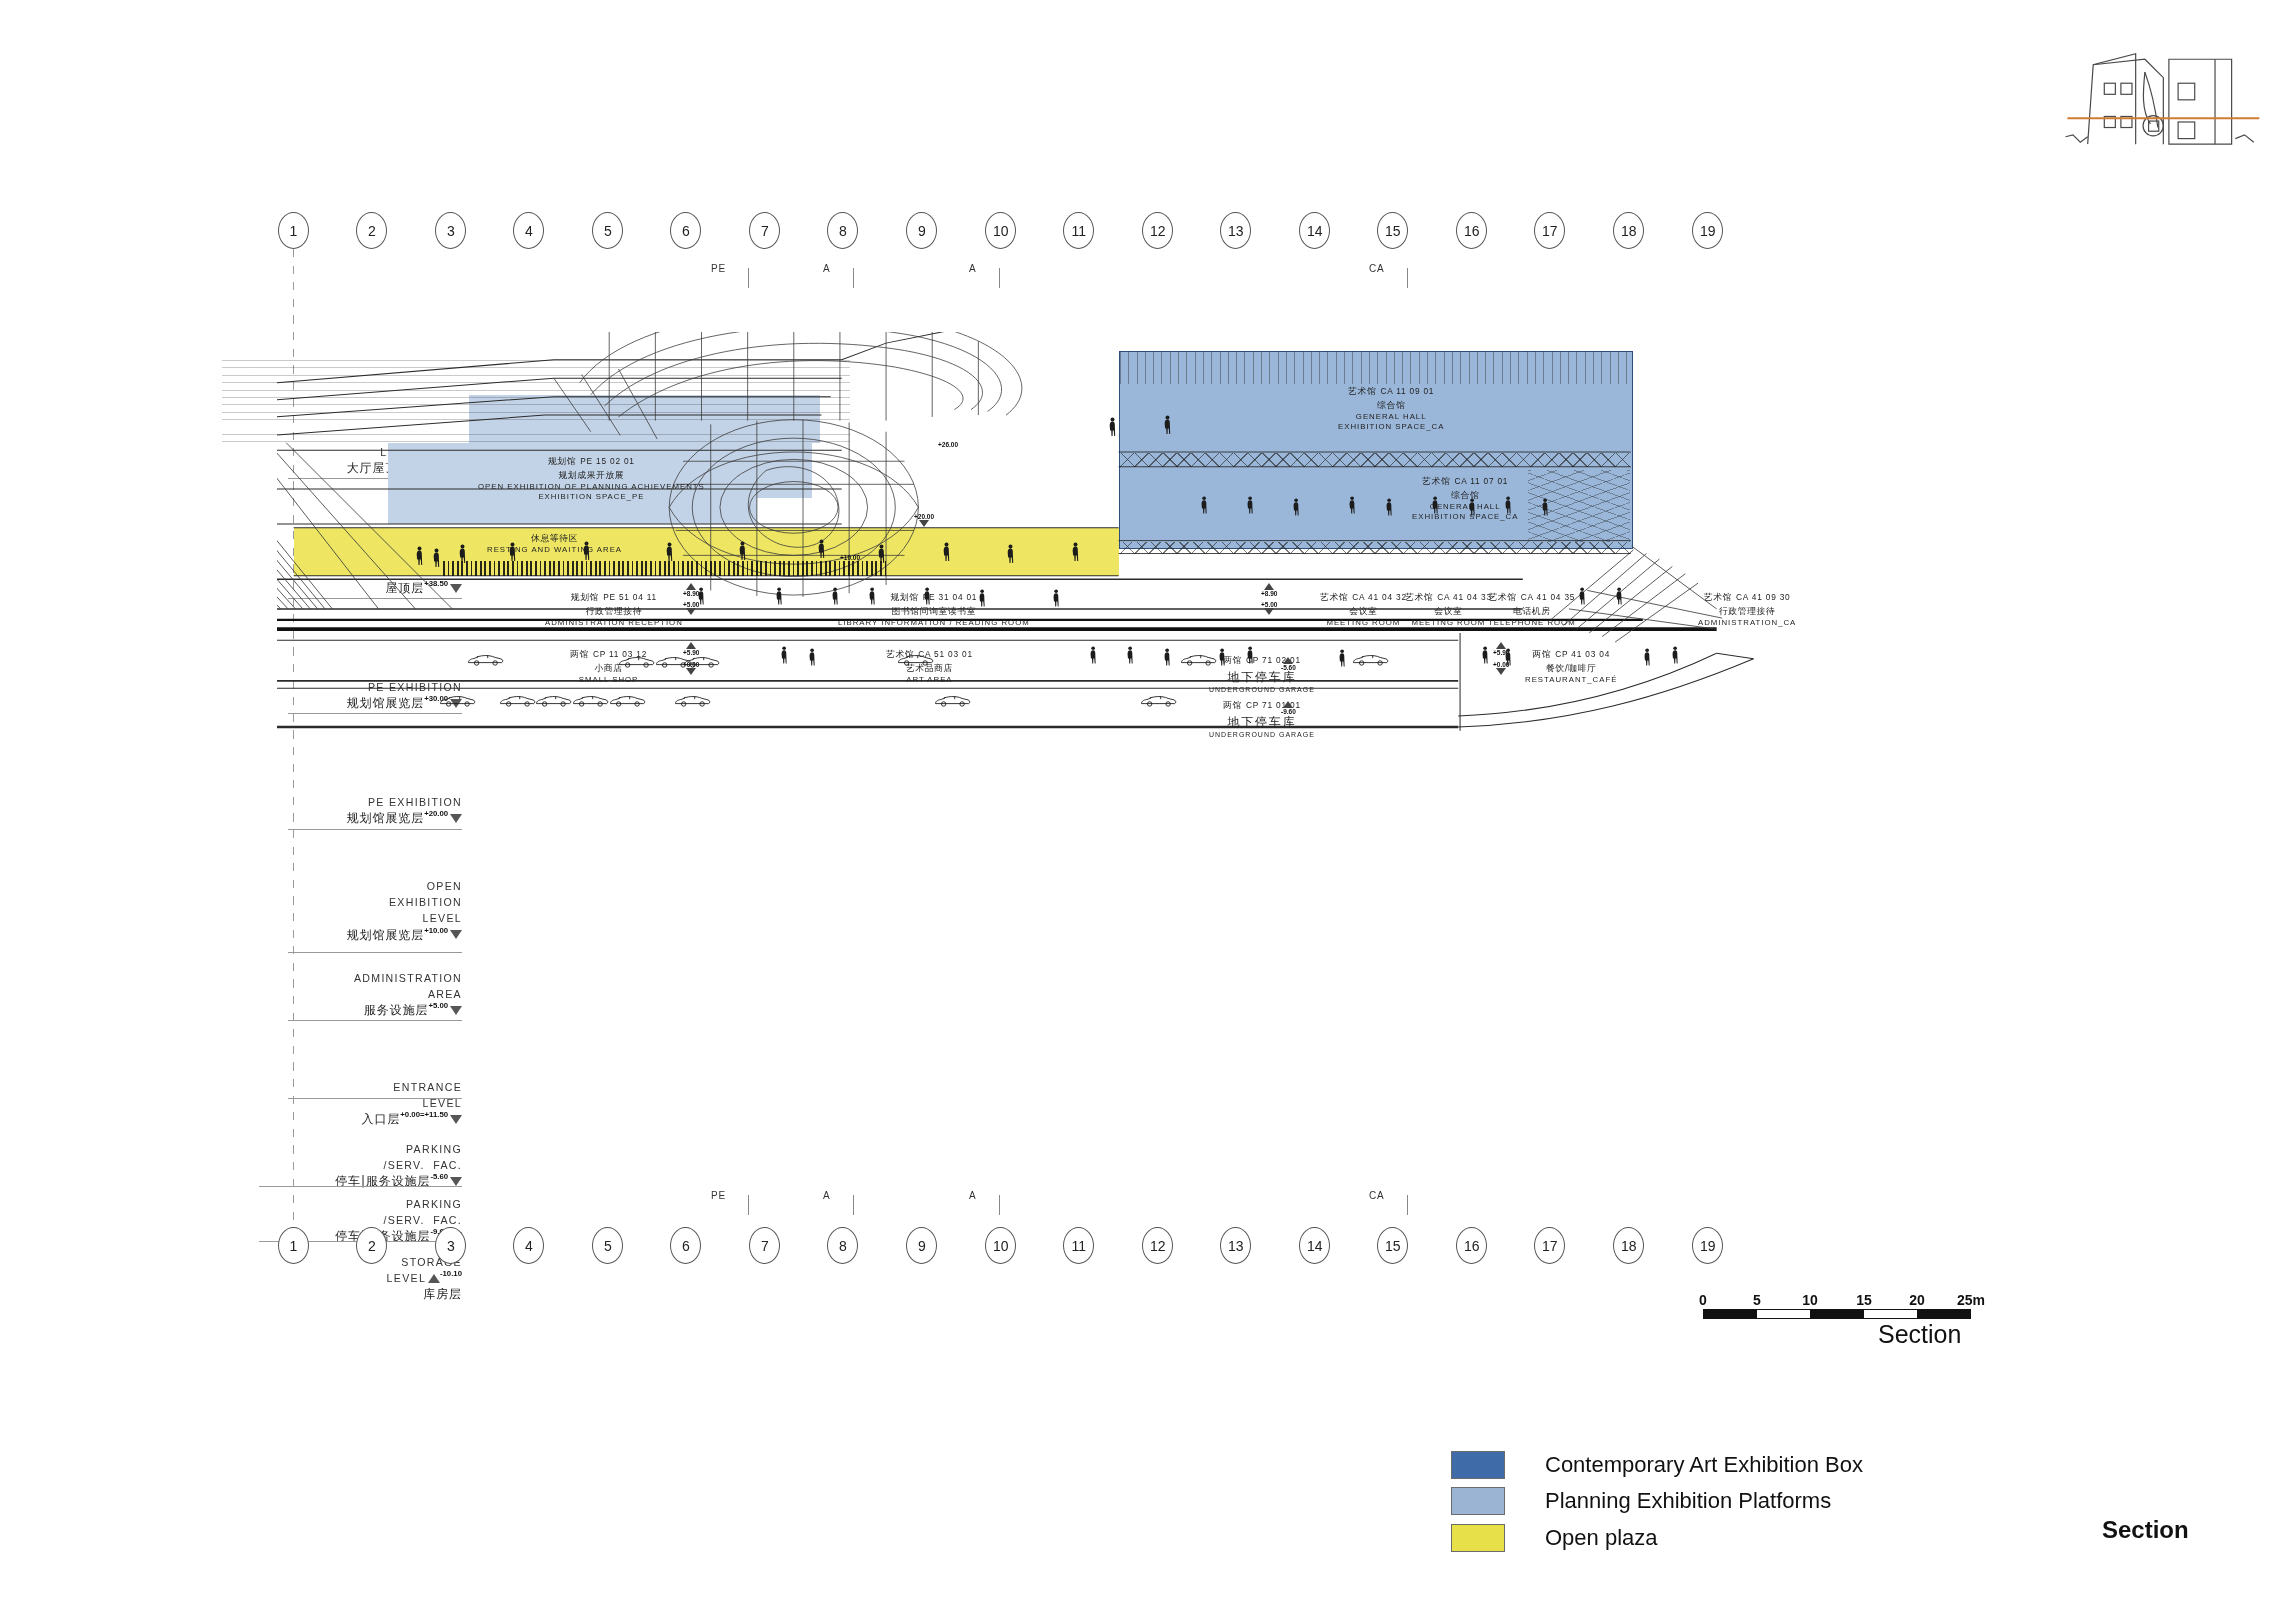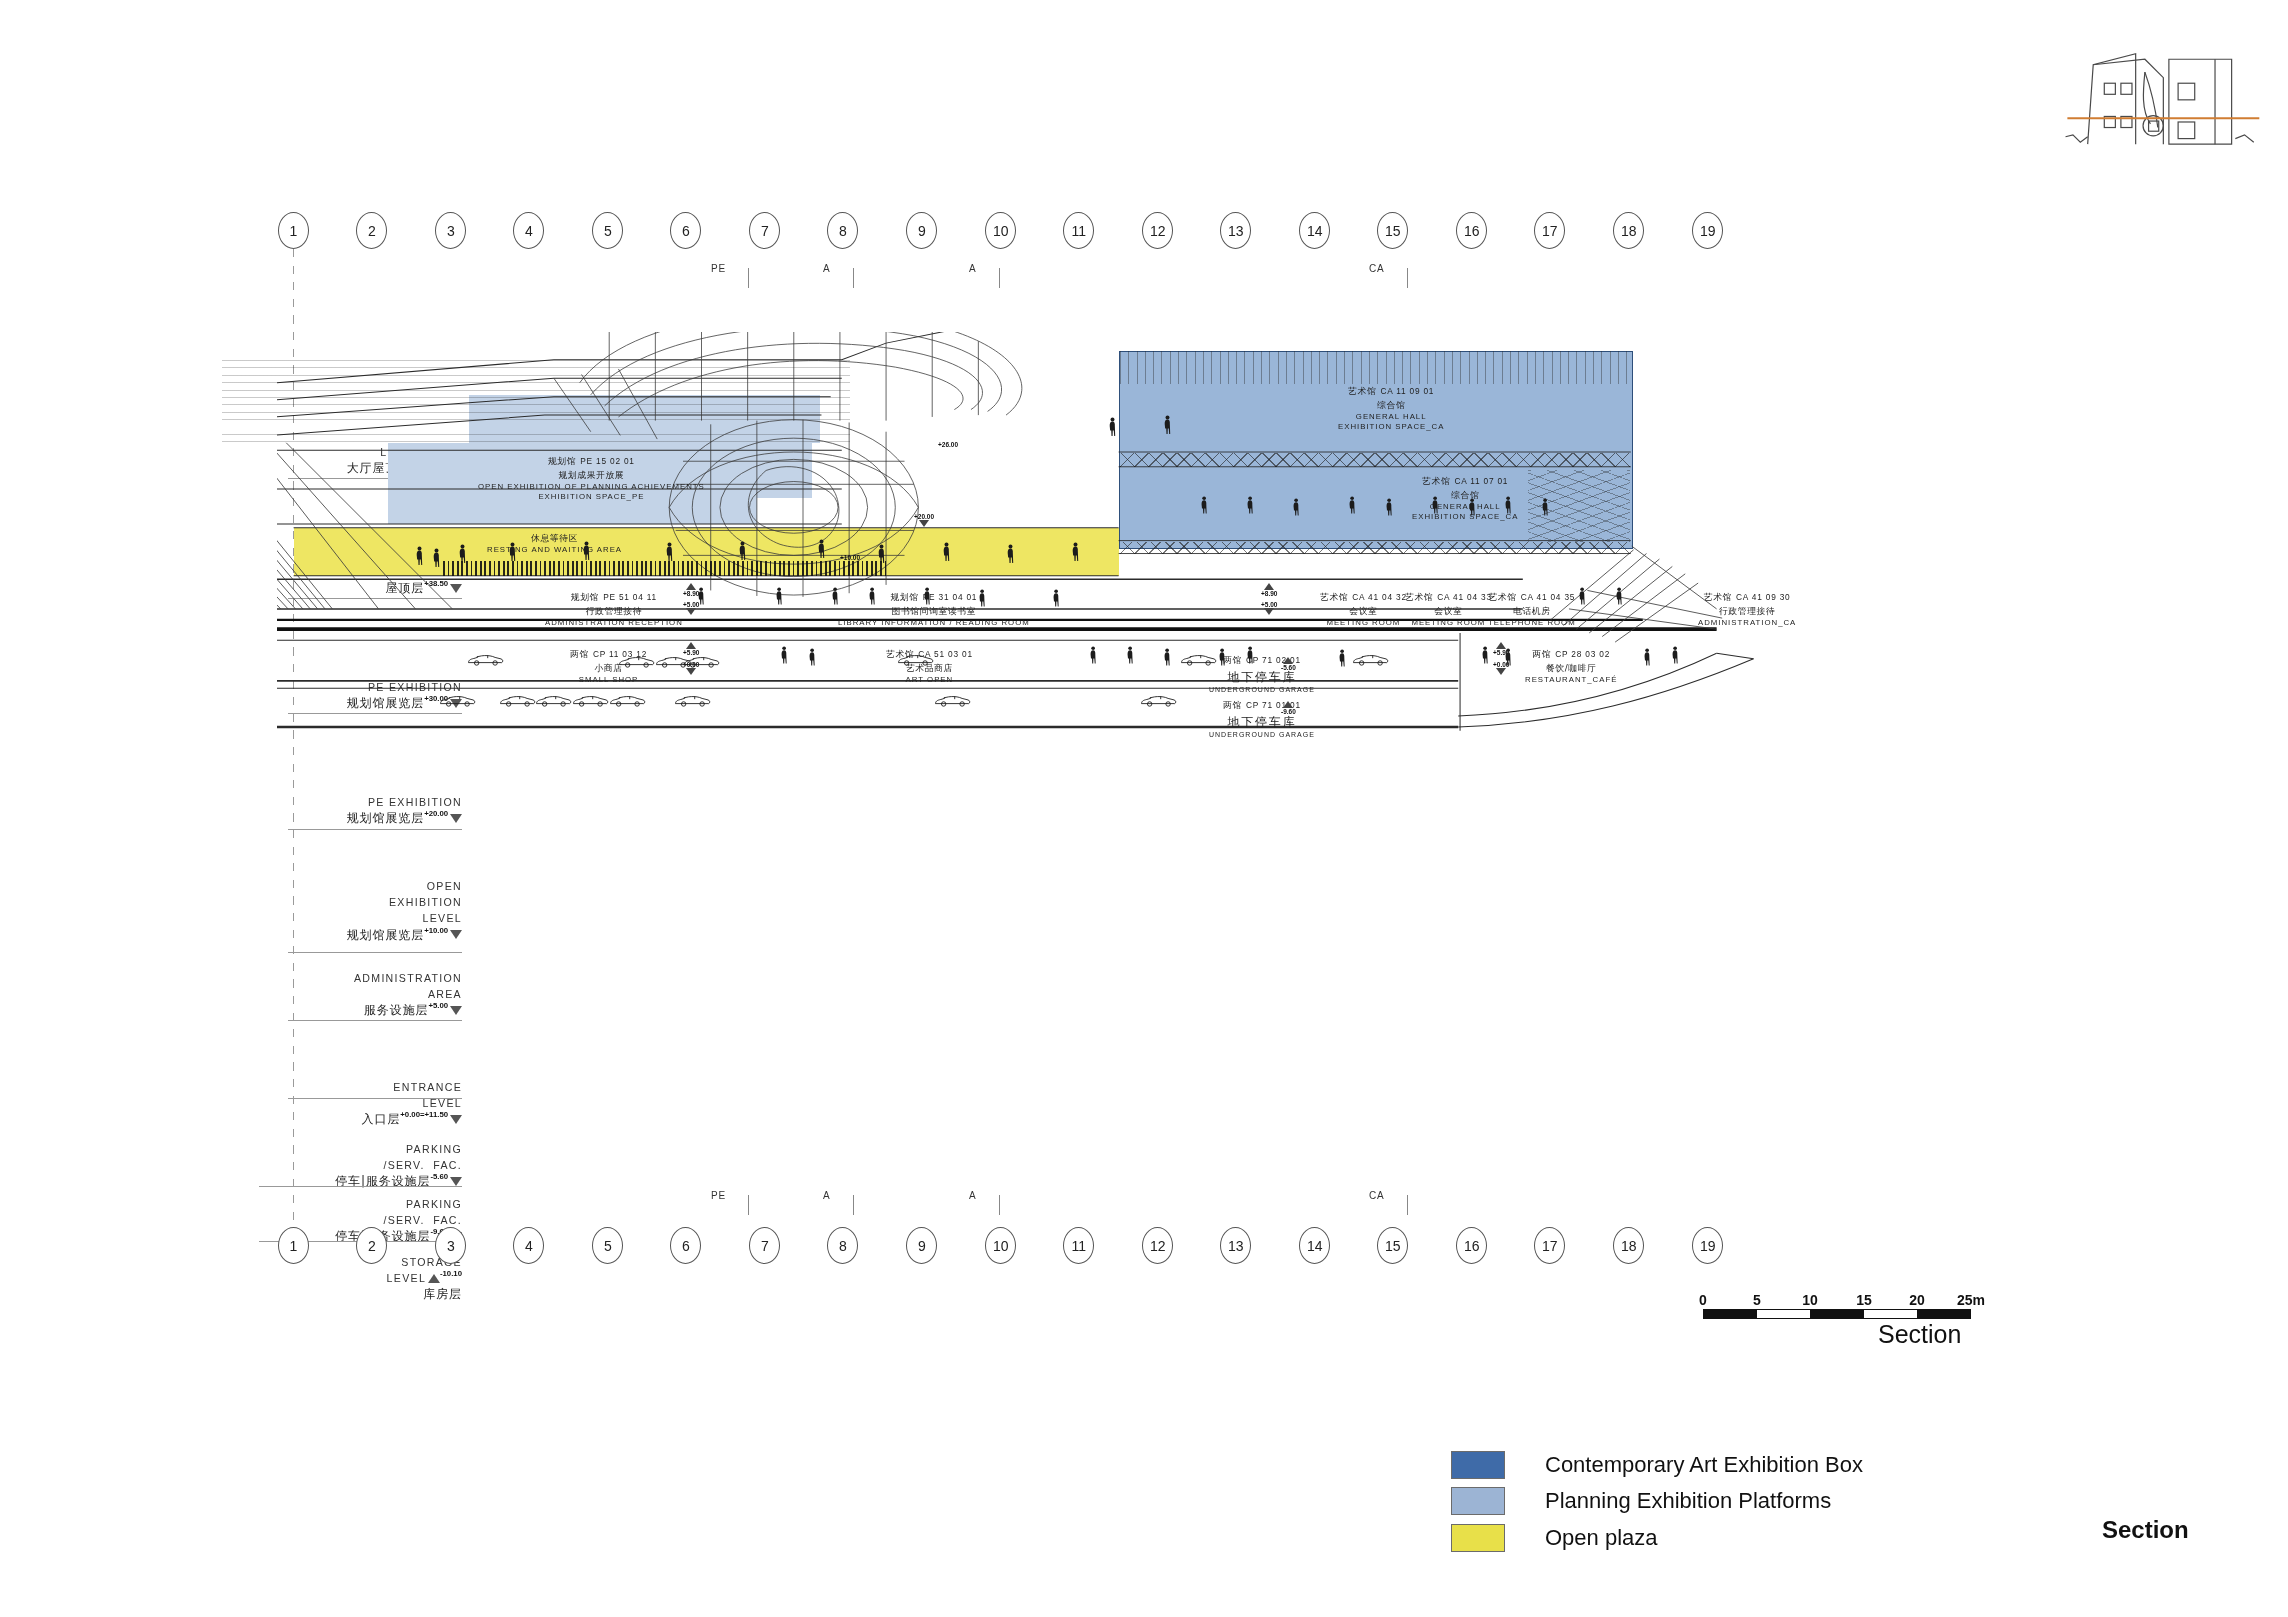--- a/index.html
+++ b/index.html
@@ -474,25 +474,25 @@
 
   <div class="rlabel" style="left:293px;top:311px;">
     <div><span class="cn">两馆</span> <span class="code">CP 11 03 12</span></div>
     <div class="cn">小商店</div>
     <div class="en">SMALL SHOP</div>
   </div>
 
   <div class="rlabel" style="left:609px;top:311px;">
     <div><span class="cn">艺术馆</span> <span class="code">CA 51 03 01</span></div>
     <div class="cn">艺术品商店</div>
-    <div class="en">ART OPEN</div>
+    <div class="en">ART AREA</div>
   </div>
 
   <div class="rlabel" style="left:1248px;top:311px;">
-    <div><span class="cn">两馆</span> <span class="code">CP 28 03 02</span></div>
+    <div><span class="cn">两馆</span> <span class="code">CP 41 03 04</span></div>
     <div class="cn">餐饮/咖啡厅</div>
     <div class="en">RESTAURANT_CAFÉ</div>
   </div>
 
   <div class="rlabel" style="left:932px;top:317px;">
     <div><span class="cn">两馆</span> <span class="code">CP 71 02 01</span></div>
     <div class="cn" style="font-size:12px;letter-spacing:1.8px;">地下停车库</div>
     <div class="en" style="font-size:7px;">UNDERGROUND GARAGE</div>
   </div>
 

